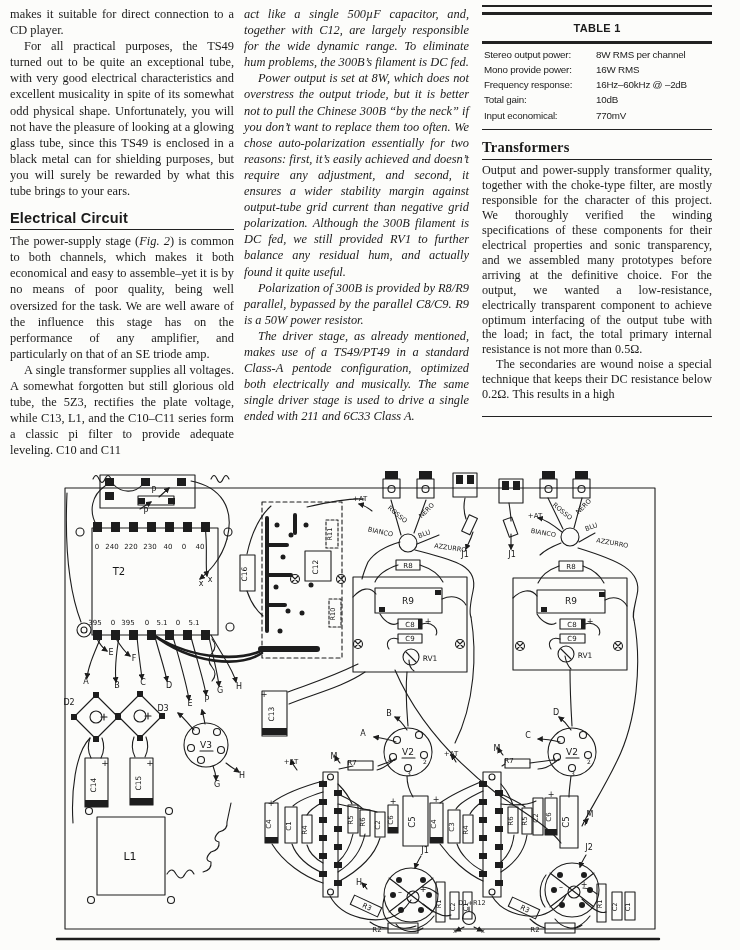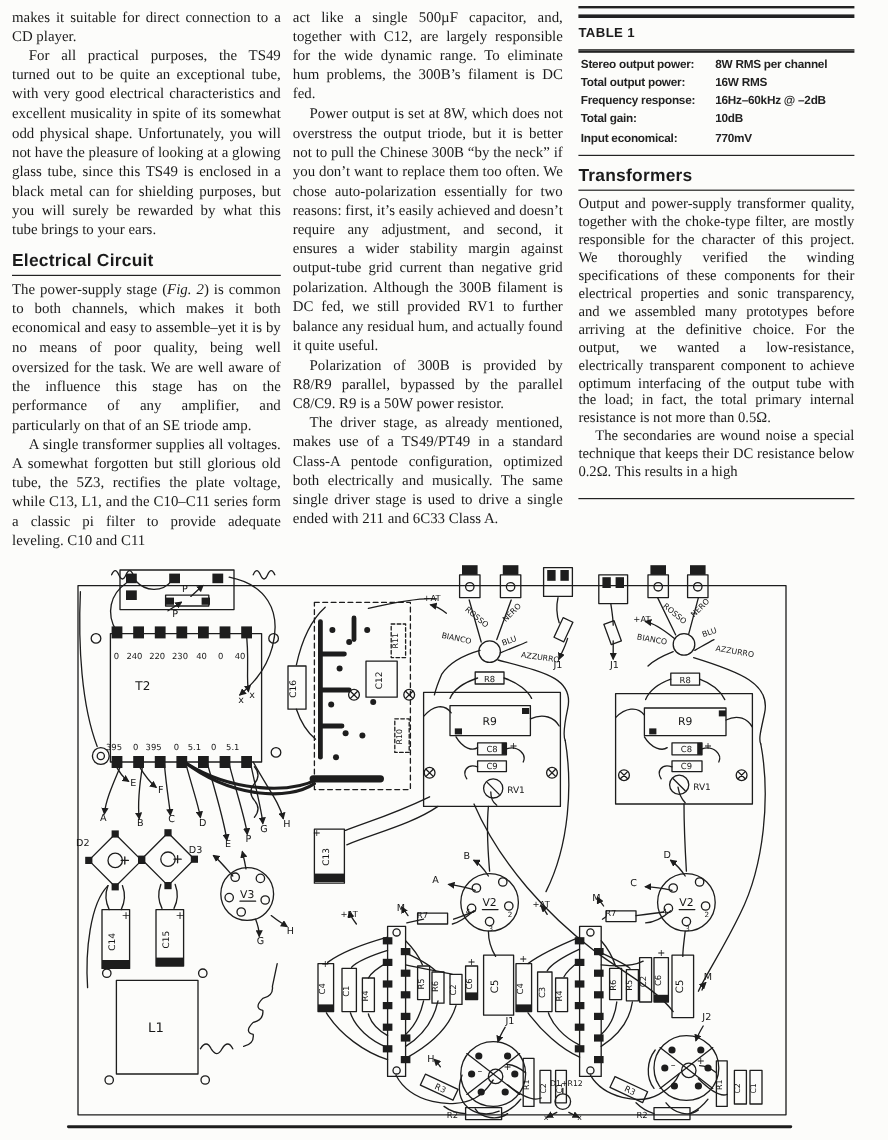--- a/index.html
+++ b/index.html
@@ -6,81 +6,81 @@
   .page{position:relative;width:740px;height:950px;background:#fcfcfa;color:#1b1b1b;overflow:hidden;
         font-family:"Liberation Serif",serif;}
   .col{position:absolute;top:6px;}
   .col p{font-size:12.4px;line-height:16.1px;text-align:justify;margin:0;}
   .col p.ind{text-indent:14px;}
   .subhead{font-family:"Liberation Sans",sans-serif;font-weight:bold;font-size:14.5px;
            letter-spacing:.2px;padding:11px 0 3px 0;border-bottom:1.5px solid #222;margin-bottom:3px;}
   .rule{background:#222;height:1.5px;width:100%;}
   .rule.thick{height:3px;}
   .spec-table{font-family:"Liberation Sans",sans-serif;}
-  .spec-title{font-weight:bold;font-size:11px;padding:7px 0;letter-spacing:.3px;}
+  .spec-title{text-align:center;font-weight:bold;font-size:11px;padding:7px 0;letter-spacing:.3px;}
   .spec-rows{padding:3px 0 6px 2px;}
   .spec-row{display:grid;grid-template-columns:112px 1fr;font-size:9.8px;line-height:15.3px;
-            letter-spacing:-0.2px;color:#222;font-weight:bold;}
+            letter-spacing:-0.2px;color:#222;}
   .end-rule{background:#222;height:1.5px;margin-top:14px;}
   .gap5{height:5px;}
   svg text{user-select:none;}
 </style>
 </head>
 <body>
 
 <div class="page">
 
   <div class="col" style="left:10px;width:224px;">
     <p>makes it suitable for direct connection to a CD player.</p>
     <p class="ind">For all practical purposes, the TS49 turned out to be quite an exceptional tube, with very good electrical characteristics and excellent musicality in spite of its somewhat odd physical shape. Unfortunately, you will not have the pleasure of looking at a glowing glass tube, since this TS49 is enclosed in a black metal can for shielding purposes, but you will surely be rewarded by what this tube brings to your ears.</p>
     <div class="subhead">Electrical Circuit</div>
     <p><span>The power-supply stage (</span><i>Fig. 2</i><span>) is common to both channels, which makes it both economical and easy to assemble–yet it is by no means of poor quality, being well oversized for the task. We are well aware of the influence this stage has on the performance of any amplifier, and particularly on that of an SE triode amp.</span></p>
     <p class="ind">A single transformer supplies all voltages. A somewhat forgotten but still glorious old tube, the 5Z3, rectifies the plate voltage, while C13, L1, and the C10–C11 series form a classic pi filter to provide adequate leveling. C10 and C11</p>
   </div>
 
-  <div class="col" style="left:244px;width:225px;">
+  <div class="col" style="left:244px;width:225px;font-style:italic;">
     <p>act like a single 500µF capacitor, and, together with C12, are largely responsible for the wide dynamic range. To eliminate hum problems, the 300B’s filament is DC fed.</p>
     <p class="ind">Power output is set at 8W, which does not overstress the output triode, but it is better not to pull the Chinese 300B “by the neck” if you don’t want to replace them too often. We chose auto-polarization essentially for two reasons: first, it’s easily achieved and doesn’t require any adjustment, and second, it ensures a wider stability margin against output-tube grid current than negative grid polarization. Although the 300B filament is DC fed, we still provided RV1 to further balance any residual hum, and actually found it quite useful.</p>
     <p class="ind">Polarization of 300B is provided by R8/R9 parallel, bypassed by the parallel C8/C9. R9 is a 50W power resistor.</p>
     <p class="ind">The driver stage, as already mentioned, makes use of a TS49/PT49 in a standard Class-A pentode configuration, optimized both electrically and musically. The same single driver stage is used to drive a single ended with 211 and 6C33 Class A.</p>
   </div>
 
   <div class="col" style="left:482px;width:230px;top:5px;">
     <div class="spec-table">
       <div class="rule"></div>
       <div class="gap5"></div>
       <div class="rule thick"></div>
       <div class="spec-title">TABLE 1</div>
       <div class="rule"></div>
       <div class="rule"></div>
       <div class="spec-rows">
         <div class="spec-row">
             <span>Stereo output power:</span>
             <span>8W RMS per channel</span>
           </div>
         <div class="spec-row">
-            <span>Total output power:</span>
+            <span>Mono provide power:</span>
             <span>16W RMS</span>
           </div>
         <div class="spec-row">
             <span>Frequency response:</span>
             <span>16Hz–60kHz @ –2dB</span>
           </div>
         <div class="spec-row">
             <span>Total gain:</span>
             <span>10dB</span>
           </div>
         <div class="spec-row">
             <span>Input economical:</span>
             <span>770mV</span>
           </div>
       </div>
       <div class="rule"></div>
     </div>
-    <div class="subhead" style="padding-top:9px;">Transformers</div>
+    <div class="subhead" style="padding-top:9px;font-family:Liberation Serif, serif;">Transformers</div>
     <p style="font-size:12.2px;line-height:14.9px;">Output and power-supply transformer quality, together with the choke-type filter, are mostly responsible for the character of this project. We thoroughly verified the winding specifications of these components for their electrical properties and sonic transparency, and we assembled many prototypes before arriving at the definitive choice. For the output, we wanted a low-resistance, electrically transparent component to achieve optimum interfacing of the output tube with the load; in fact, the total primary internal resistance is not more than 0.5Ω.</p>
     <p class="ind" style="font-size:12.2px;line-height:14.9px;">The secondaries are wound noise a special technique that keeps their DC resistance below 0.2Ω. This results in a high</p>
     <div class="end-rule"></div>
   </div>
 
   <svg style="position:absolute;left:55px;top:463px;" width="660" height="487" viewBox="0 0 660 487" xmlns="http://www.w3.org/2000/svg">
     <defs>
       <marker id="ah" viewBox="0 0 10 10" refX="8" refY="5" markerWidth="5.5" markerHeight="5.5" orient="auto-start-reverse">
         <path d="M0,0L10,5L0,10z" fill="#1d1d1d"></path>
       </marker>

